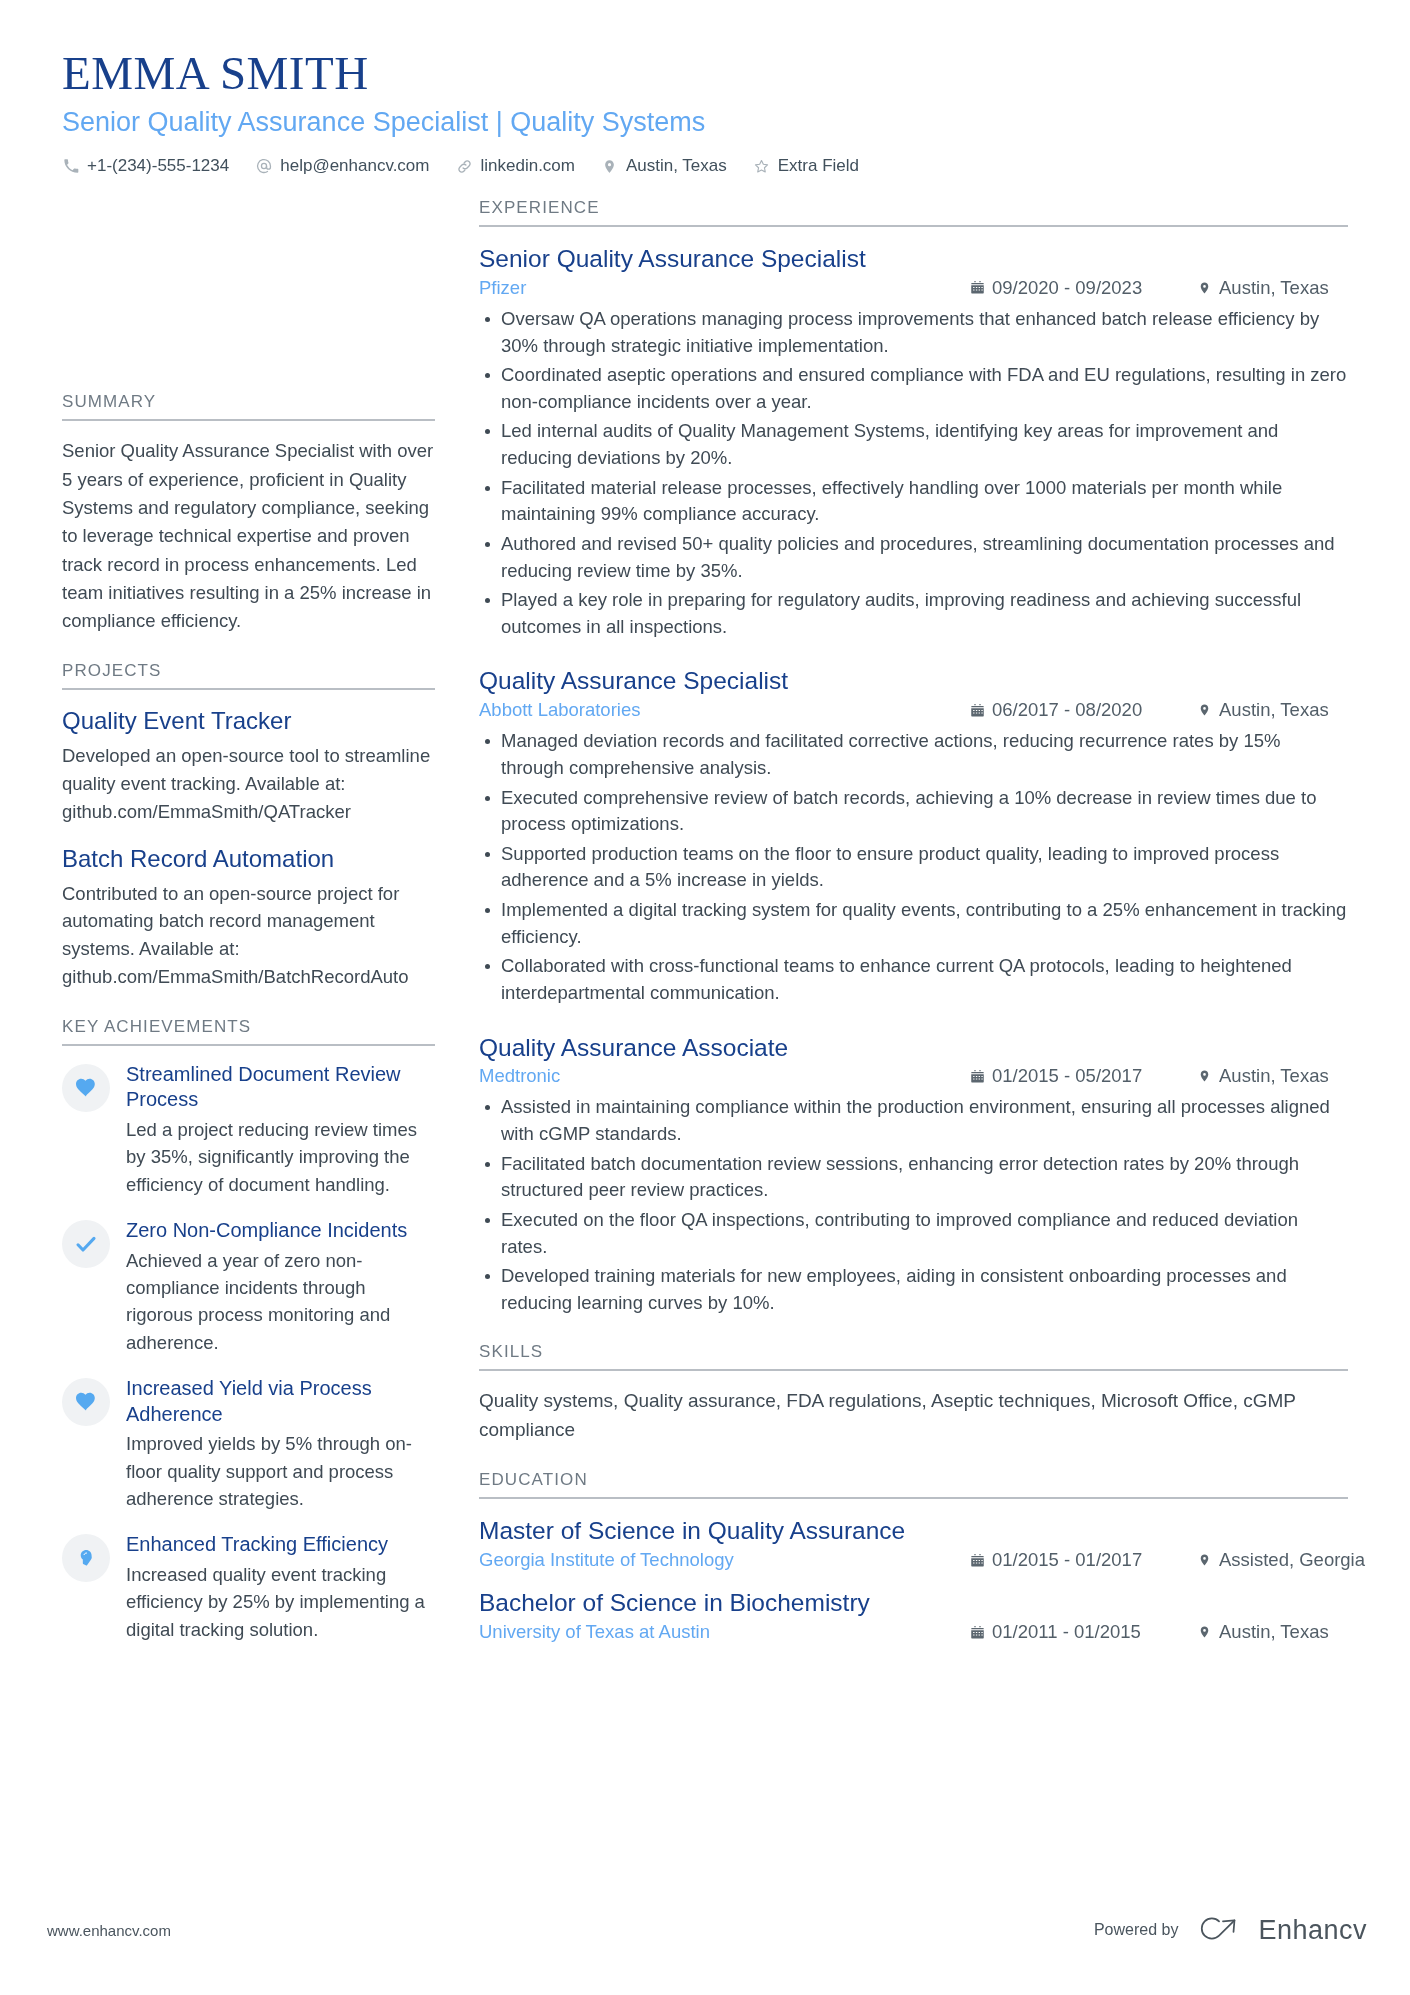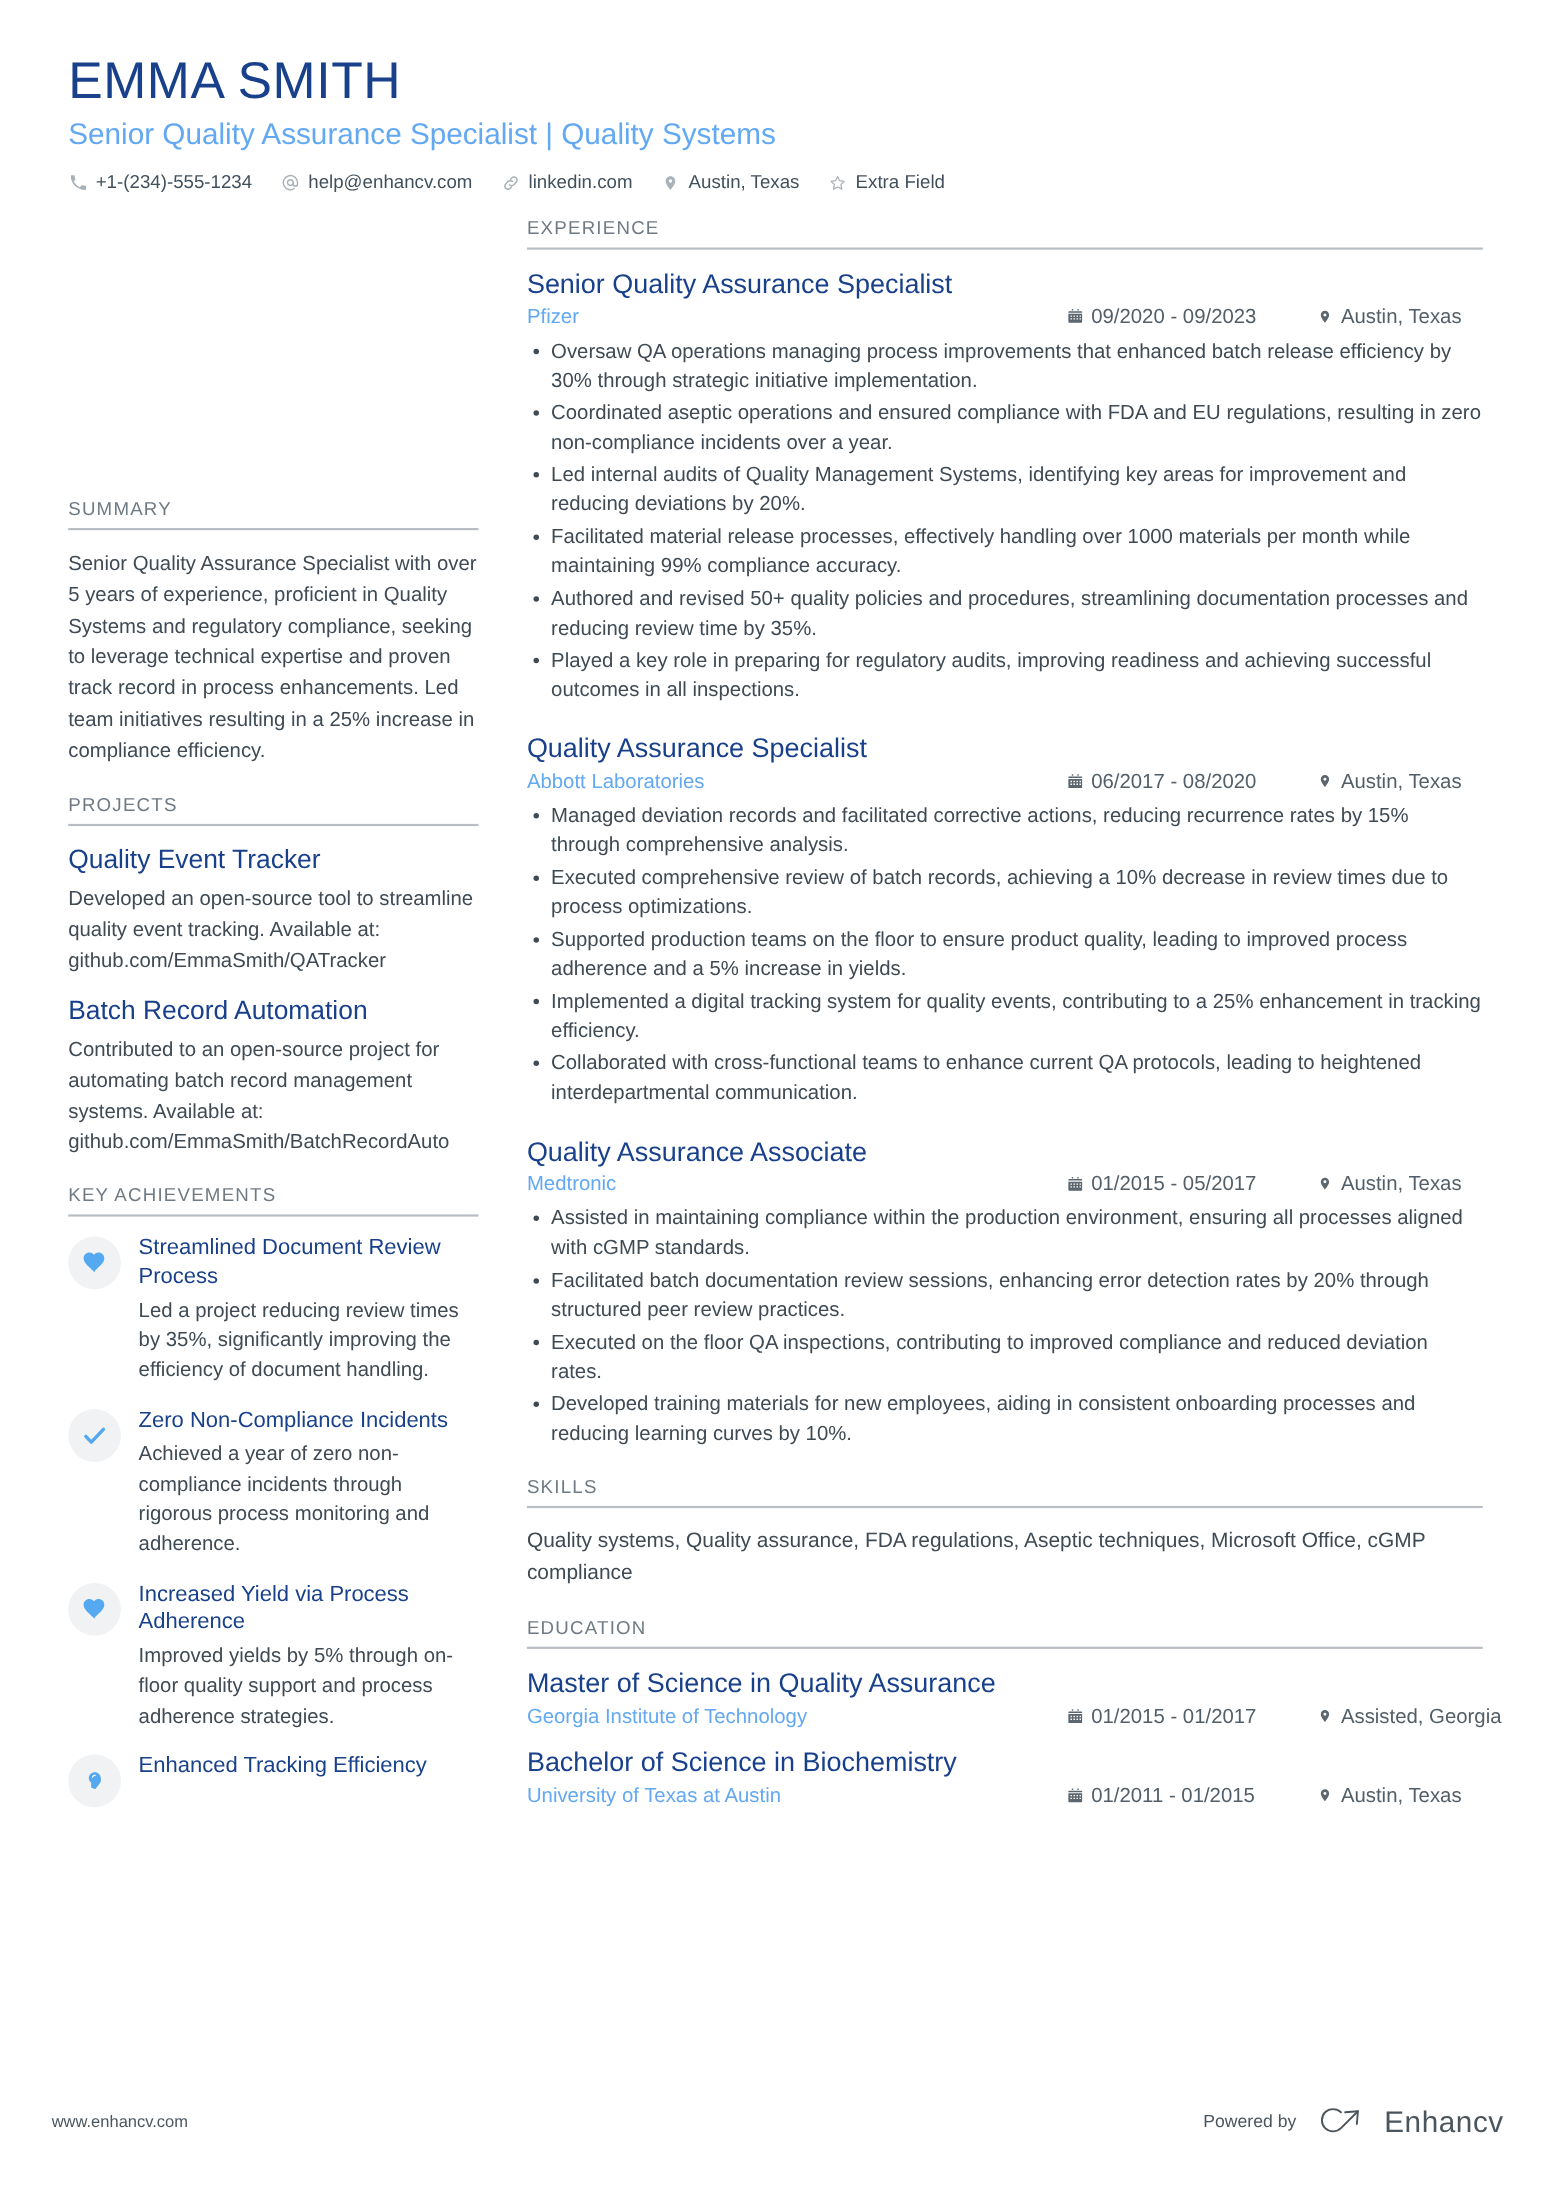--- a/index.html
+++ b/index.html
@@ -29,21 +29,21 @@
   
   .header {
     padding: 48px 62px 0 62px;
   }
   .name {
     font-size: 47px;
     font-weight: 400;
     letter-spacing: 0.5px;
     color: #18408b;
     line-height: 1.08;
-    font-family: Liberation Sans, sans-serif;
+    font-family: Liberation Serif, serif;
   }
   .headline {
     font-size: 27px;
     color: #62a8f2;
     font-weight: 400;
     margin-top: 7px;
     line-height: 1.2;
   }
   .contact-row {
     display: flex;
@@ -400,20 +400,21 @@
 
         <div class="ach">
           <div class="ach-icon">
             <svg width="21" height="21" viewBox="0 0 24 24" fill="#55a9f0">
                 <path d="M17.8 8.4c0-3.4-2.8-6-6.2-6S5.4 5 5.4 8.4c0 2 .9 3.7 2.4 4.8v4.2c0 .6.4 1.1 1 1.3l2.9 1.2c.3.1.7 0 .9-.3l4.4-6.1a6.1 6.1 0 0 0 .8-5.1z"></path>
                 <path d="M9.2 7.6c.4-1.2 1.6-2 2.9-1.9" fill="none" stroke="#ffffff" stroke-width="1.1" stroke-linecap="round"></path>
               </svg>
           </div>
           <div class="ach-body">
             <div class="ach-title">Enhanced Tracking Efficiency</div>
+            <div class="ach-desc">Increased quality event tracking efficiency by 25% by implementing a digital tracking solution.</div>
           </div>
         </div>
       </div>
 
     </div>
 
     <div class="col-right">
 
       <div class="sec">
         <div class="sec-title">EXPERIENCE</div>

